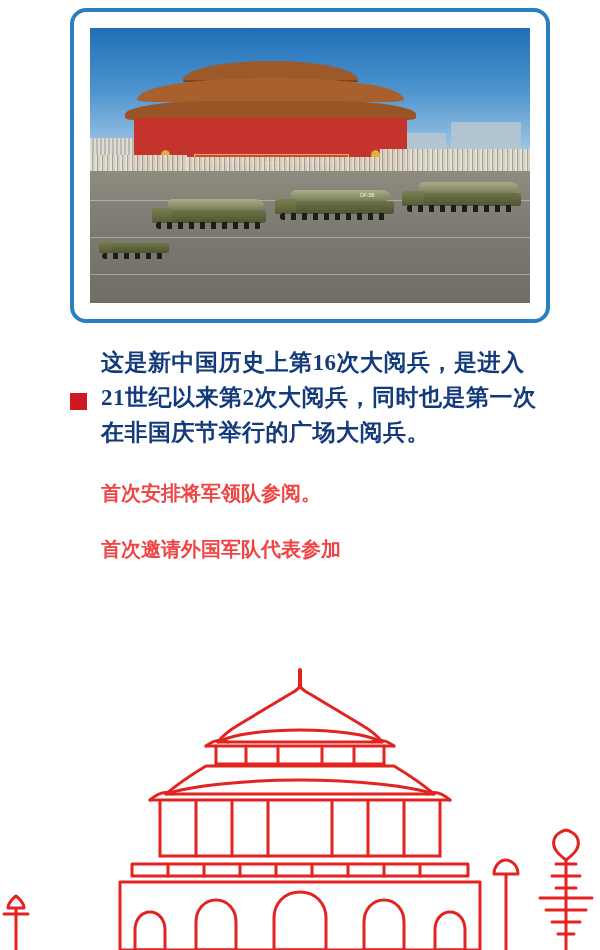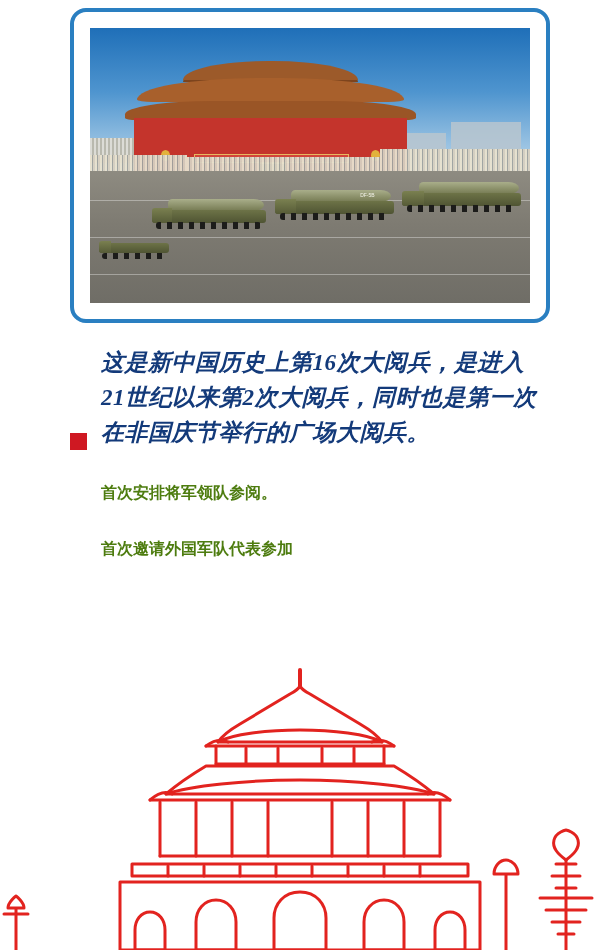--- a/index.html
+++ b/index.html
@@ -146,43 +146,42 @@
 
   
   .text-block {
     position: absolute;
     left: 70px;
     top: 345px;
     width: 470px;
   }
   .para {
     display: flex;
-    align-items: flex-end;
+    align-items: center;
     margin-bottom: 26px;
-    font-style: italic;
   }
   .bullet {
     width: 17px;
     height: 17px;
     background: #cf1822;
     flex: 0 0 auto;
     margin-top: 7px;
     margin-right: 14px;
   }
   .para-text {
     color: #133a7a;
     font-size: 23px;
     line-height: 35px;
     letter-spacing: .5px;
     font-weight: bold;
     font-family: "Liberation Serif", "DejaVu Serif", serif;
   }
   .sub-line {
-    color: #4d7c0f;
-    font-size: 16px;
+    color: #ef4444;
+    font-size: 20px;
     line-height: 34px;
     font-weight: bold;
     margin: 0 0 22px 31px;
   }
   .sub-line.last { margin-bottom: 6px; }
 
   
   .art {
     position: absolute;
     left: 0;

